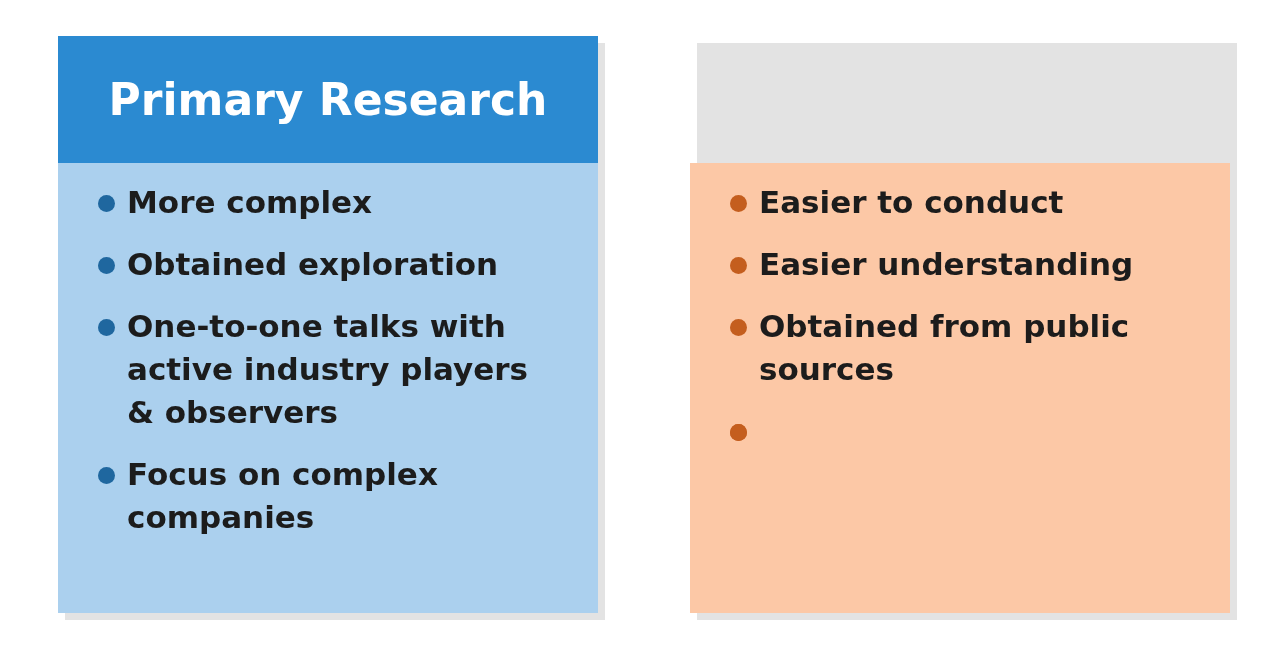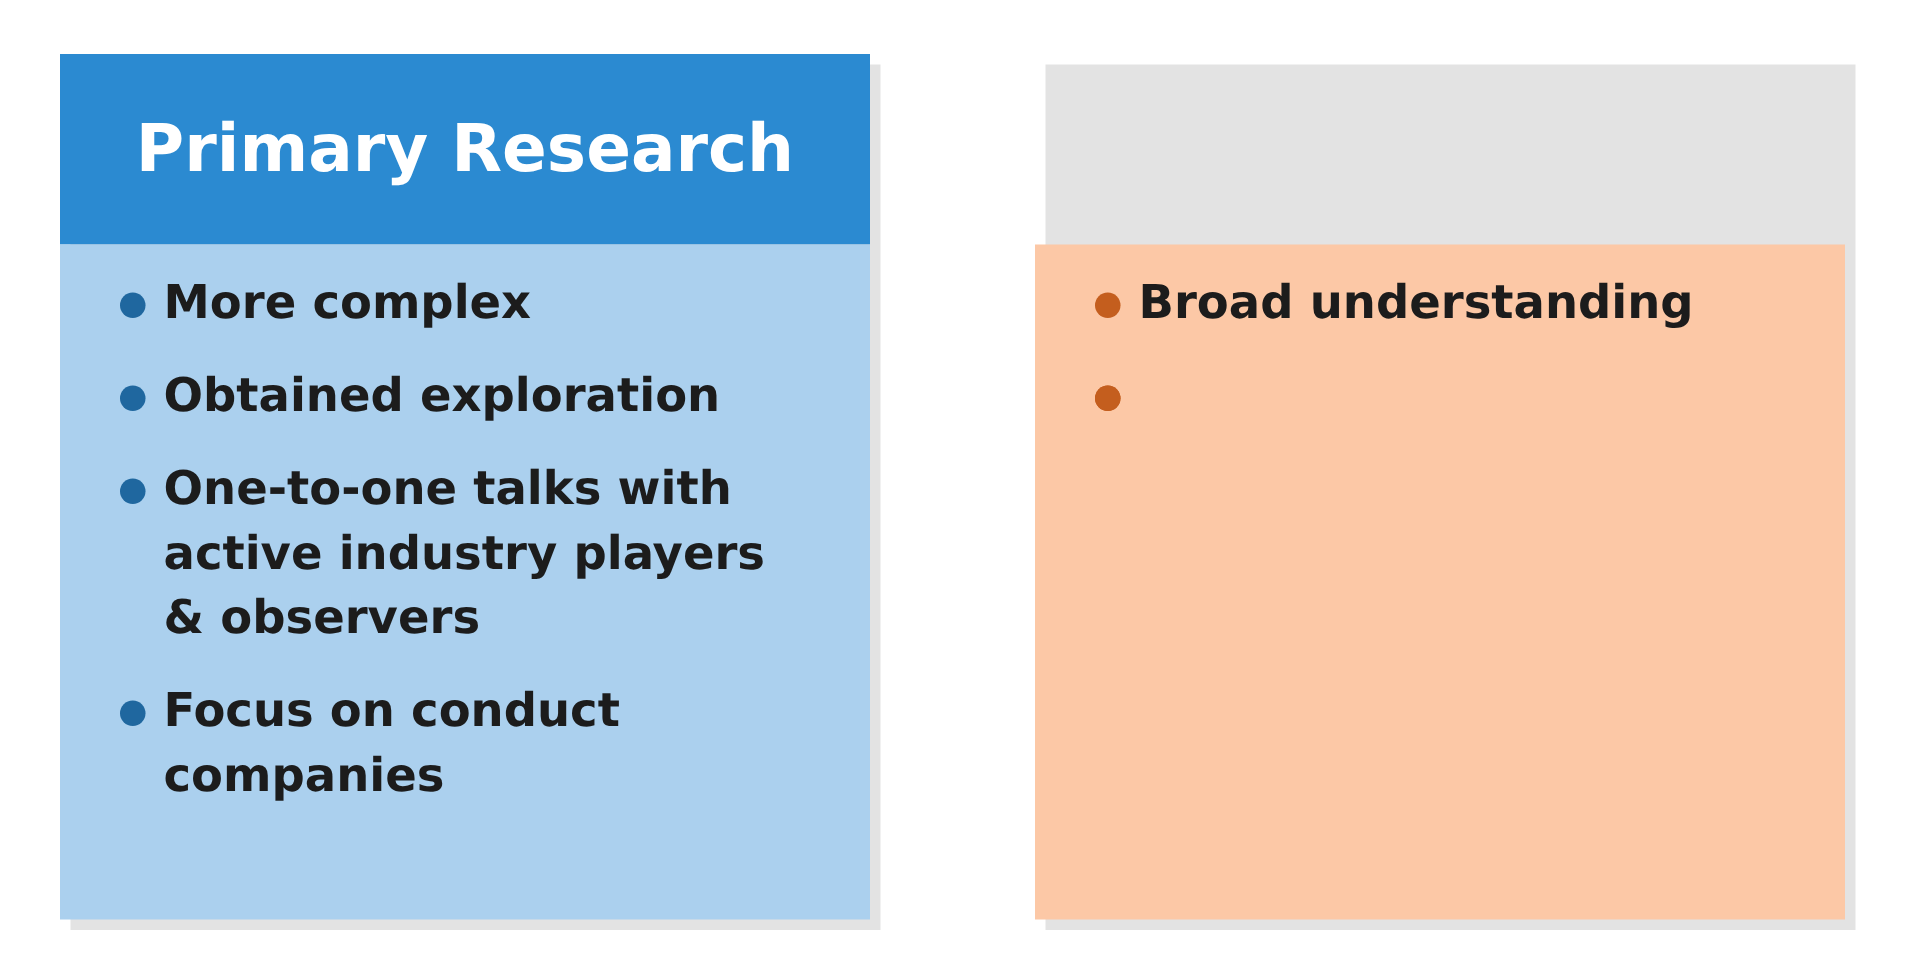--- a/index.html
+++ b/index.html
@@ -11,51 +11,53 @@
   .panel .shadow { position: absolute; left: 7px; top: 7px; width: 540px; height: 577px; background: #e3e3e3; }
   .panel .inner { position: absolute; left: 0; top: 0; width: 540px; height: 577px; }
   .panel .header {
     height: 127px; display: flex; align-items: center; justify-content: center;
     color: #ffffff; font-weight: bold; font-size: 44px; letter-spacing: 0px;
   }
   .panel .body { position: absolute; top: 127px; left: 0; right: 0; bottom: 0; }
   .list { list-style: none; margin: 0; padding: 0; position: absolute; left: 40px; top: 18px; right: 20px; }
   .list li { position: relative; padding-left: 29px; font-weight: bold; font-size: 31px; line-height: 43px; color: #1c1c1c; margin-bottom: 19px; }
   .list li .dot { position: absolute; left: 0; top: 14px; width: 17px; height: 17px; border-radius: 50%; }
-  #primary { left: 40px; }
+  #primary { left: 58px; }
   #primary .header { background: #2b8ad1; }
   #primary .body { background: #abd0ee; }
   #primary .dot { background: #1f679f; }
   #secondary { left: 690px; }
   #secondary .header { background: #f77721; }
   #secondary .body { background: #fcc8a6; }
   #secondary .dot { background: #c45e1e; }
 </style>
 </head>
 <body>
 
 <div class="panel" id="primary">
   <div class="shadow"></div>
   <div class="inner">
     <div class="header">Primary Research</div>
     <div class="body">
       <ul class="list">
         <li><span class="dot"></span><span>More complex</span></li>
         <li><span class="dot"></span><span>Obtained exploration</span></li>
         <li style="width:420px"><span class="dot"></span><span>One-to-one talks with active industry players &amp; observers</span></li>
-        <li style="width:340px"><span class="dot"></span><span>Focus on conduct companies</span></li>
+        <li style="width:340px"><span class="dot"></span><span>Focus on complex companies</span></li>
       </ul>
     </div>
   </div>
 </div>
 
 <div class="panel" id="secondary">
   <div class="shadow"></div>
   <div class="inner">
     <div class="body">
       <ul class="list">
-        <li><span class="dot"></span><span>Broad understanding</span></li>
+        <li><span class="dot"></span><span>Easier to conduct</span></li>
+        <li><span class="dot"></span><span>Easier understanding</span></li>
+        <li style="width:400px"><span class="dot"></span><span>Obtained from public sources</span></li>
         <li><span class="dot"></span></li>
         <li style="width:460px"><span class="dot"></span></li>
       </ul>
     </div>
   </div>
 </div>
 
 </body></html>

